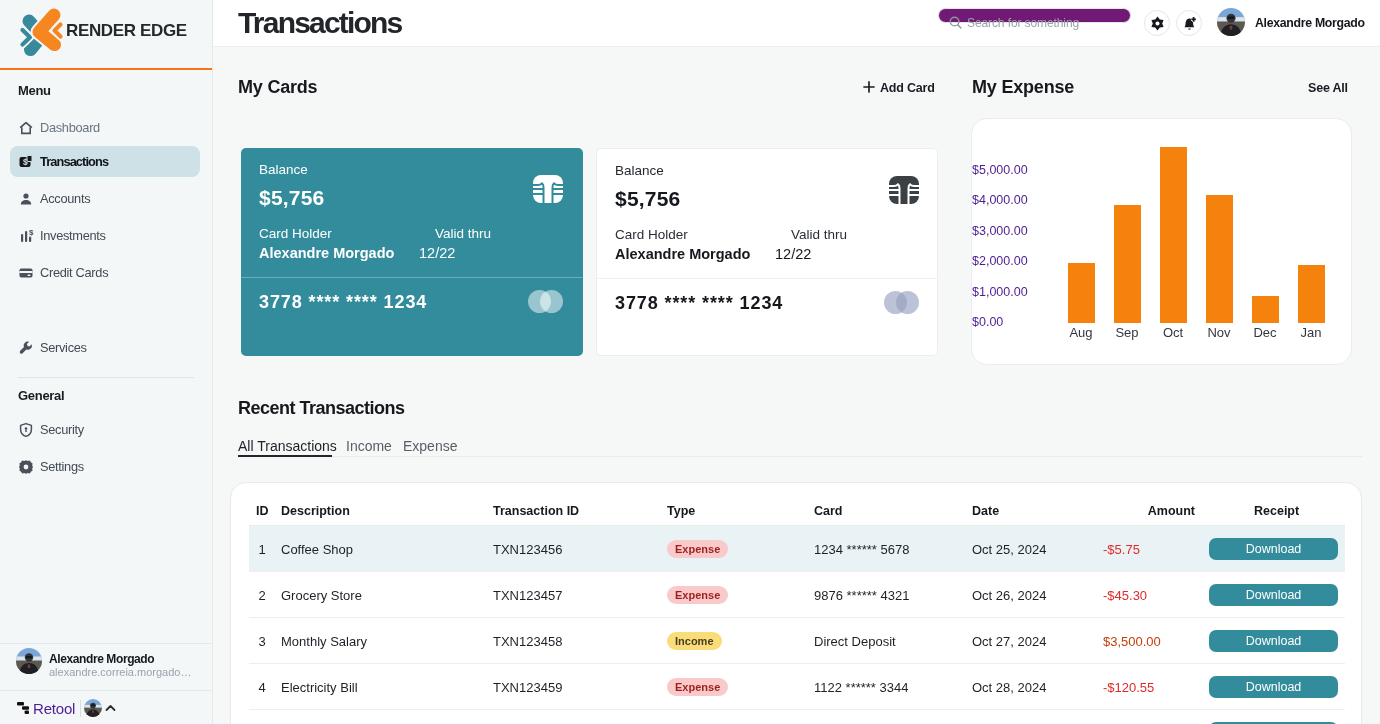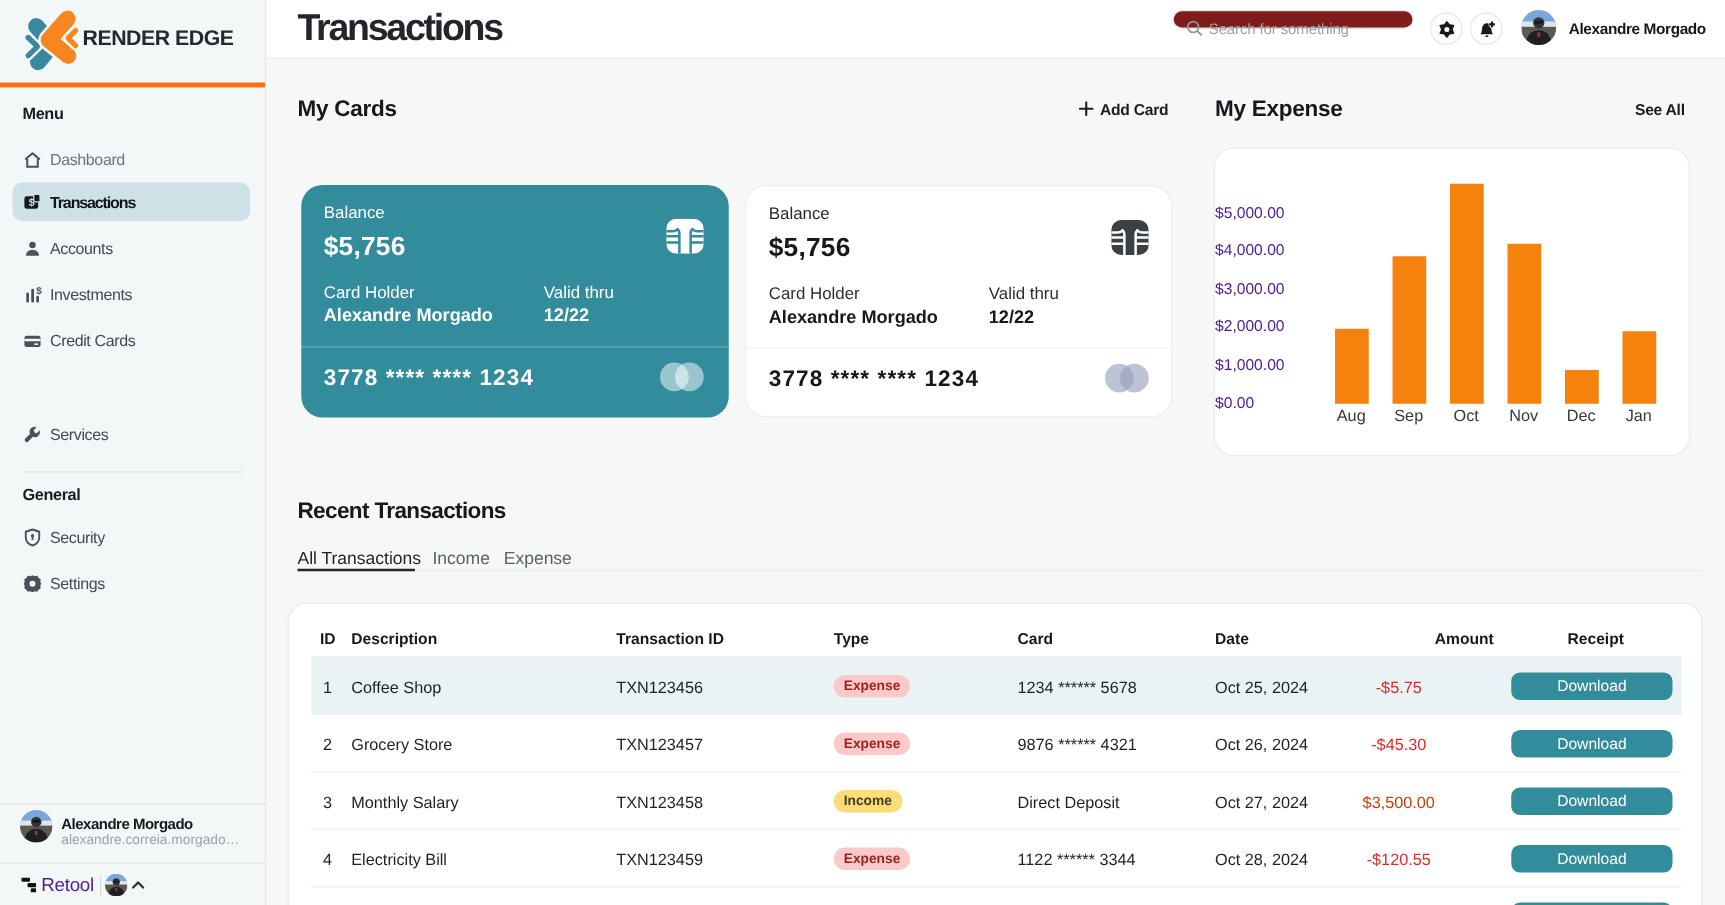--- a/index.html
+++ b/index.html
@@ -1,53 +1,53 @@
 <!DOCTYPE html>
 <html><head><meta charset="utf-8"><style>
 *{margin:0;padding:0;box-sizing:border-box}
 html,body{width:1380px;height:724px;font-family:"Liberation Sans",sans-serif;background:#f6f7f7;overflow:hidden}
 #page{position:relative;width:1380px;height:724px}
 .abs{position:absolute}
 
 #sidebar{position:absolute;left:0;top:0;width:213px;height:724px;background:#f3f7f8;border-right:1px solid #e5e8ea}
-#logoblk{position:absolute;left:0;top:0;width:212px;height:70px;border-bottom:4px solid #f97316}
+#logoblk{position:absolute;left:0;top:0;width:212px;height:70px;border-bottom:2px solid #f97316}
 #logotxt{position:absolute;left:66px;top:21px;font-size:17px;font-weight:bold;color:#25282c;letter-spacing:-.35px}
 .mlabel{position:absolute;left:18px;font-size:13px;font-weight:bold;letter-spacing:-.3px;color:#181c21}
 .mi{position:absolute;left:10px;width:190px;height:31px;border-radius:8px;display:flex;align-items:center;font-size:12.8px;letter-spacing:-.3px;color:#424a54}
 .mi svg{margin-left:8px;margin-right:6px}
 .mi.sel{background:#cde1e7;font-weight:bold;letter-spacing:-.9px;color:#111419}
 .mi.dim{color:#6a7480}
 #sdiv1{position:absolute;left:18px;top:377px;width:176px;height:1px;background:#e2e5e8}
 #botdiv{position:absolute;left:0;top:643px;width:212px;height:1px;background:#e5e8ea}
 #pfname{position:absolute;left:49px;top:652px;font-size:12px;font-weight:bold;color:#15181d;letter-spacing:-.4px}
 #pfmail{position:absolute;left:49px;top:666px;font-size:11px;color:#9aa2ad}
 #footer{position:absolute;left:0;top:690px;width:212px;height:34px;border-top:1px solid #e5e8ea}
 #rtool{position:absolute;left:33px;top:700px;font-size:15px;color:#4c1d95;letter-spacing:-.2px}
 #fdiv{position:absolute;left:80px;top:700px;width:1px;height:17px;background:#d9dde1}
 
 #topbar{position:absolute;left:213px;top:0;width:1167px;height:47px;background:#fff;border-bottom:1px solid #ededee}
 #title{position:absolute;left:238px;top:6px;font-size:30px;font-weight:bold;letter-spacing:-1.8px;color:#22262b}
-#search{position:absolute;left:938px;top:8px;width:193px;height:15px;border:1px solid #e2e5e9;border-radius:14px;background:#7f1d1d}
+#search{position:absolute;left:938px;top:8px;width:193px;height:15px;border:1px solid #e2e5e9;border-radius:14px;background:#701a75}
 #search span{position:absolute;left:28px;top:7px;font-size:12px;letter-spacing:-.1px;color:#9ba0a7}
 .cbtn{position:absolute;top:10px;width:26px;height:26px;border:1px solid #e4e7ea;border-radius:50%;background:#fff;display:flex;align-items:center;justify-content:center}
 #uname{position:absolute;left:1255px;top:15.5px;font-size:12.3px;letter-spacing:-.3px;font-weight:bold;color:#15181d;white-space:nowrap}
 
 .h2{position:absolute;font-size:18px;font-weight:bold;color:#15181d;letter-spacing:-.2px}
 #rt-h{font-size:18px;letter-spacing:-.5px}
 .hbtn{position:absolute;font-size:12.5px;font-weight:bold;color:#191d22;letter-spacing:-.2px}
 
-.card{position:absolute;top:148px;width:342px;height:186px;border-radius:17px}
+.card{position:absolute;top:148px;width:342px;height:208px;border-radius:5px}
 #cardA{left:241px;background:#338c9c;color:#fff}
 #cardB{left:596px;background:#fff;border:1px solid #ebedef;color:#15181d}
 .c-bal{position:absolute;left:18px;top:14px;font-size:13.5px}
 .c-money{position:absolute;left:18px;top:38px;font-size:21px;font-weight:bold;letter-spacing:.2px}
 .c-lab1{position:absolute;left:18px;top:78px;font-size:13.5px}
 .c-lab2{position:absolute;left:194px;top:78px;font-size:13.5px}
 .c-val1{position:absolute;left:18px;top:97px;font-size:14.5px;font-weight:bold}
-.c-val2{position:absolute;left:194px;top:97px;font-size:14.5px;font-weight:bold}
+.c-val2{position:absolute;left:178px;top:97px;font-size:14.5px;font-weight:normal}
 .c-div{position:absolute;left:0;top:129px;width:100%;height:1px}
 #cardA .c-div{background:rgba(255,255,255,.28)}
 #cardB .c-div{background:#eff1f3}
 .c-num{position:absolute;left:18px;top:144px;font-size:18px;font-weight:bold;letter-spacing:.9px}
 .mc{position:absolute;top:142px;width:23px;height:23px;border-radius:50%}
 #cardA .mc{background:rgba(255,255,255,.5)}
 #cardB .mc{background:rgba(148,158,189,.62)}
 .chip{position:absolute;left:292px;top:27px}
 
 #chart{position:absolute;left:971px;top:118px;width:381px;height:247px;background:#fff;border:1px solid #ececee;border-radius:16px}
@@ -60,21 +60,21 @@
 #tcard{position:absolute;left:230px;top:482px;width:1132px;height:260px;background:#fff;border:1px solid #e7e9eb;border-radius:16px}
 .th{position:absolute;font-size:12.5px;font-weight:bold;color:#15181d;top:21px}
 #thdr{position:absolute;left:18px;top:0;width:1096px;height:43px;border-bottom:1px solid #e9ebed}
 .row{position:absolute;left:18px;width:1096px;height:46px;border-bottom:1px solid #eceef0;font-size:13px;color:#1d2127}
 .cell{position:absolute;top:16px}
 .c-id{left:0;width:26px;text-align:center}
 .c-desc{left:32px}
 .c-txn{left:244px}
 .c-card{left:565px}
 .c-date{left:723px}
-.t-amt{left:820px;width:100px;text-align:center}
+.t-amt{left:854px;width:100px;text-align:left}
 .pill{position:absolute;left:418px;top:14px;height:18px;border-radius:9px;font-size:11px;font-weight:bold;padding:0 8px;display:flex;align-items:center}
 .pill.exp{background:#fac9c9;color:#9f1f1f}
 .pill.inc{background:#fadd78;color:#473e22}
 .dlbtn{position:absolute;left:960px;top:12px;width:129px;height:22px;background:#338c9c;border-radius:7px;color:#fff;font-size:12.5px;display:flex;align-items:center;justify-content:center}
 .neg{color:#e02b2b}.pos{color:#c2410c}
 </style></head>
 <body>
 <div id="page">
 
 <div id="sidebar">

